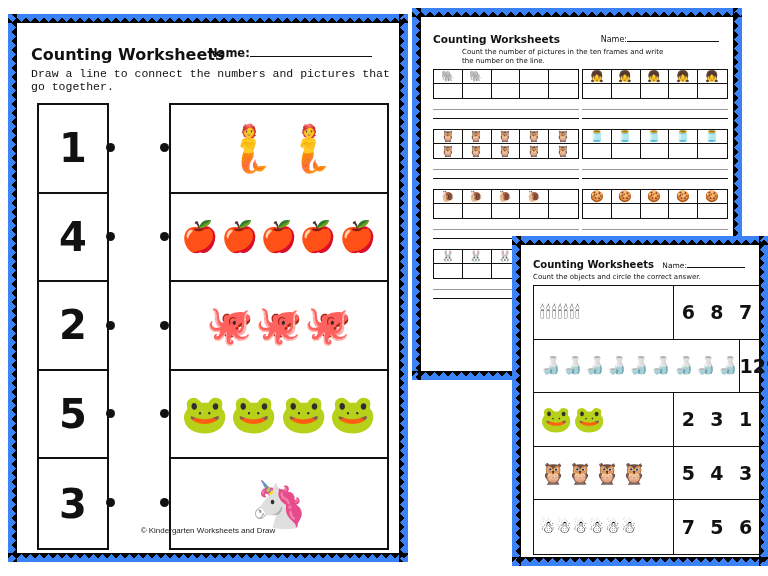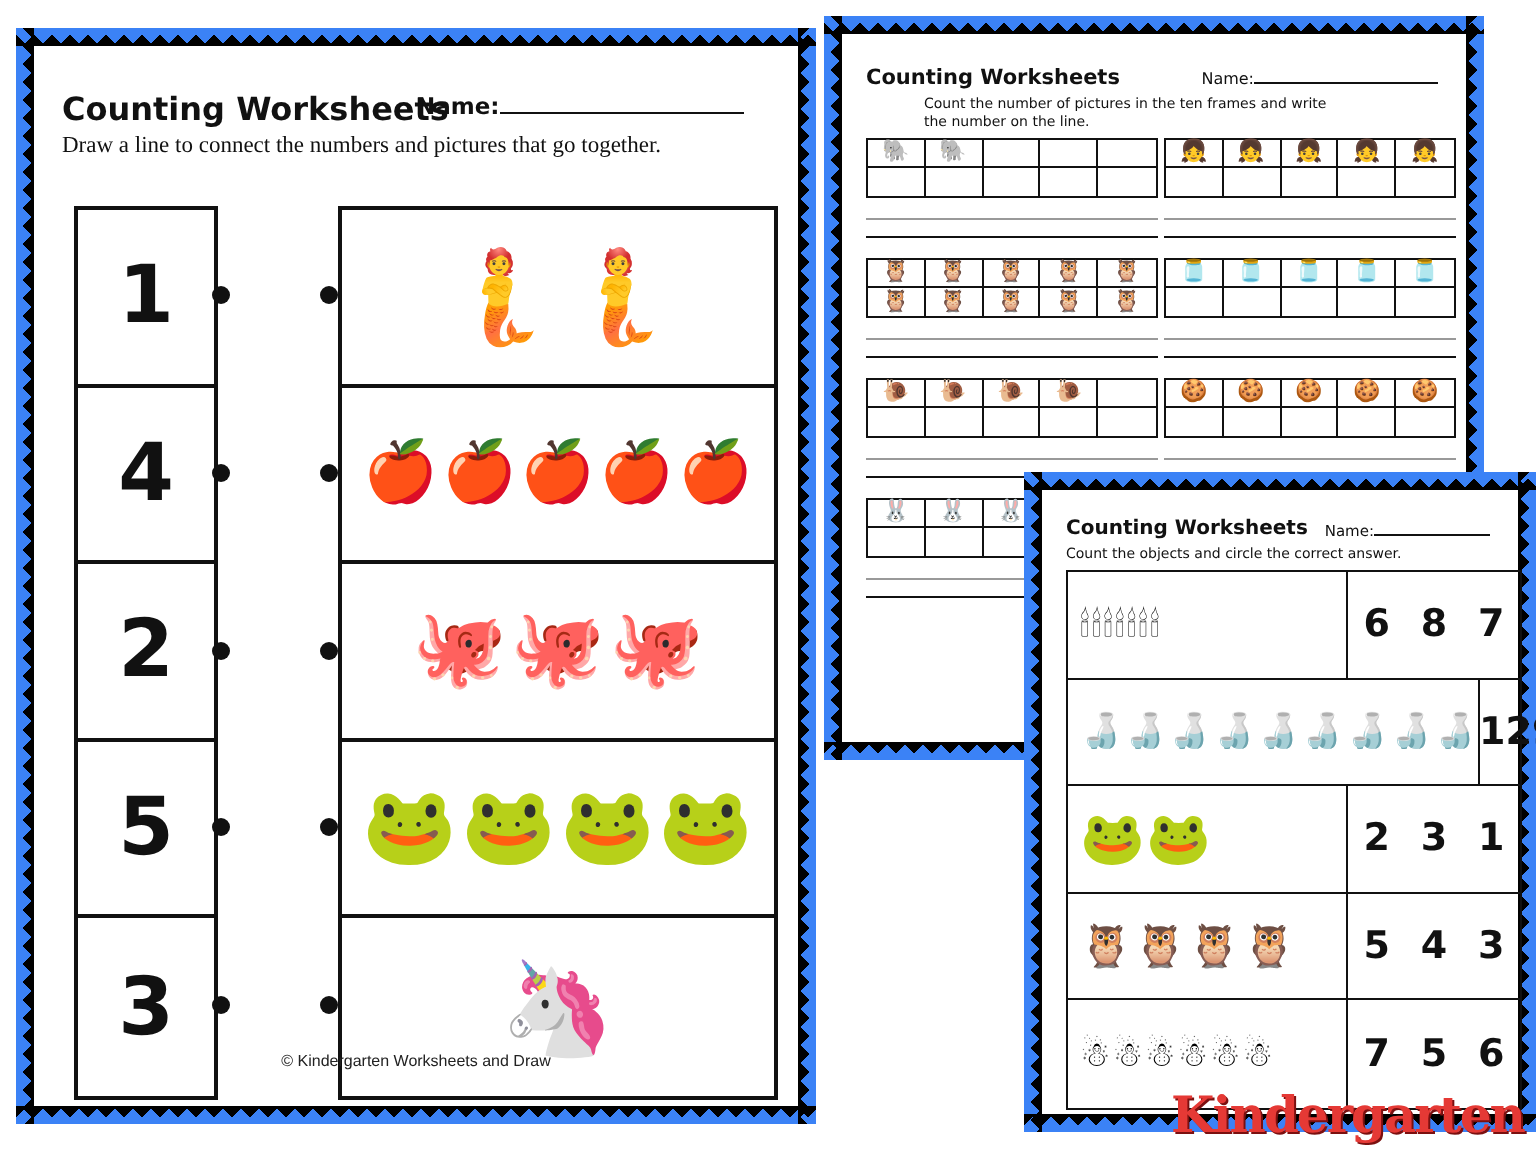--- a/index.html
+++ b/index.html
@@ -37,22 +37,21 @@
   
   #sheet1{left:8px;top:14px;width:400px;height:548px;z-index:3;}
   #sheet1 .title{
     position:absolute;left:14px;top:22px;
     font-size:16px;font-weight:bold;color:#111;
     font-family:"DejaVu Sans", sans-serif;
   }
   #sheet1 .subtitle{
     position:absolute;left:14px;top:44px;
     font-size:11.5px;color:#111;
-    font-family:Liberation Serif, serif;
-    text-align:right;
+    font-family:Liberation Mono, monospace;
   }
   #sheet1 .nameline{
     position:absolute;right:16px;top:22px;width:175px;
     font-size:11.5px;color:#111;text-align:left;
     font-family:"DejaVu Sans", sans-serif;
   }
   #sheet1 .nameline .lbl{font-weight:bold;}
   #sheet1 .nameline .rule{
     display:inline-block;border-bottom:1.3px solid #111;width:122px;height:11px;
   }
@@ -417,14 +416,13 @@
             <span>7</span>
             <span>5</span>
             <span>6</span>
           </div>
         </div>
       </div>
   </div>
 </div>
 
 <div id="logo">
-  <div class="k">Kindergarten</div>
 </div>
 
 </body></html>

